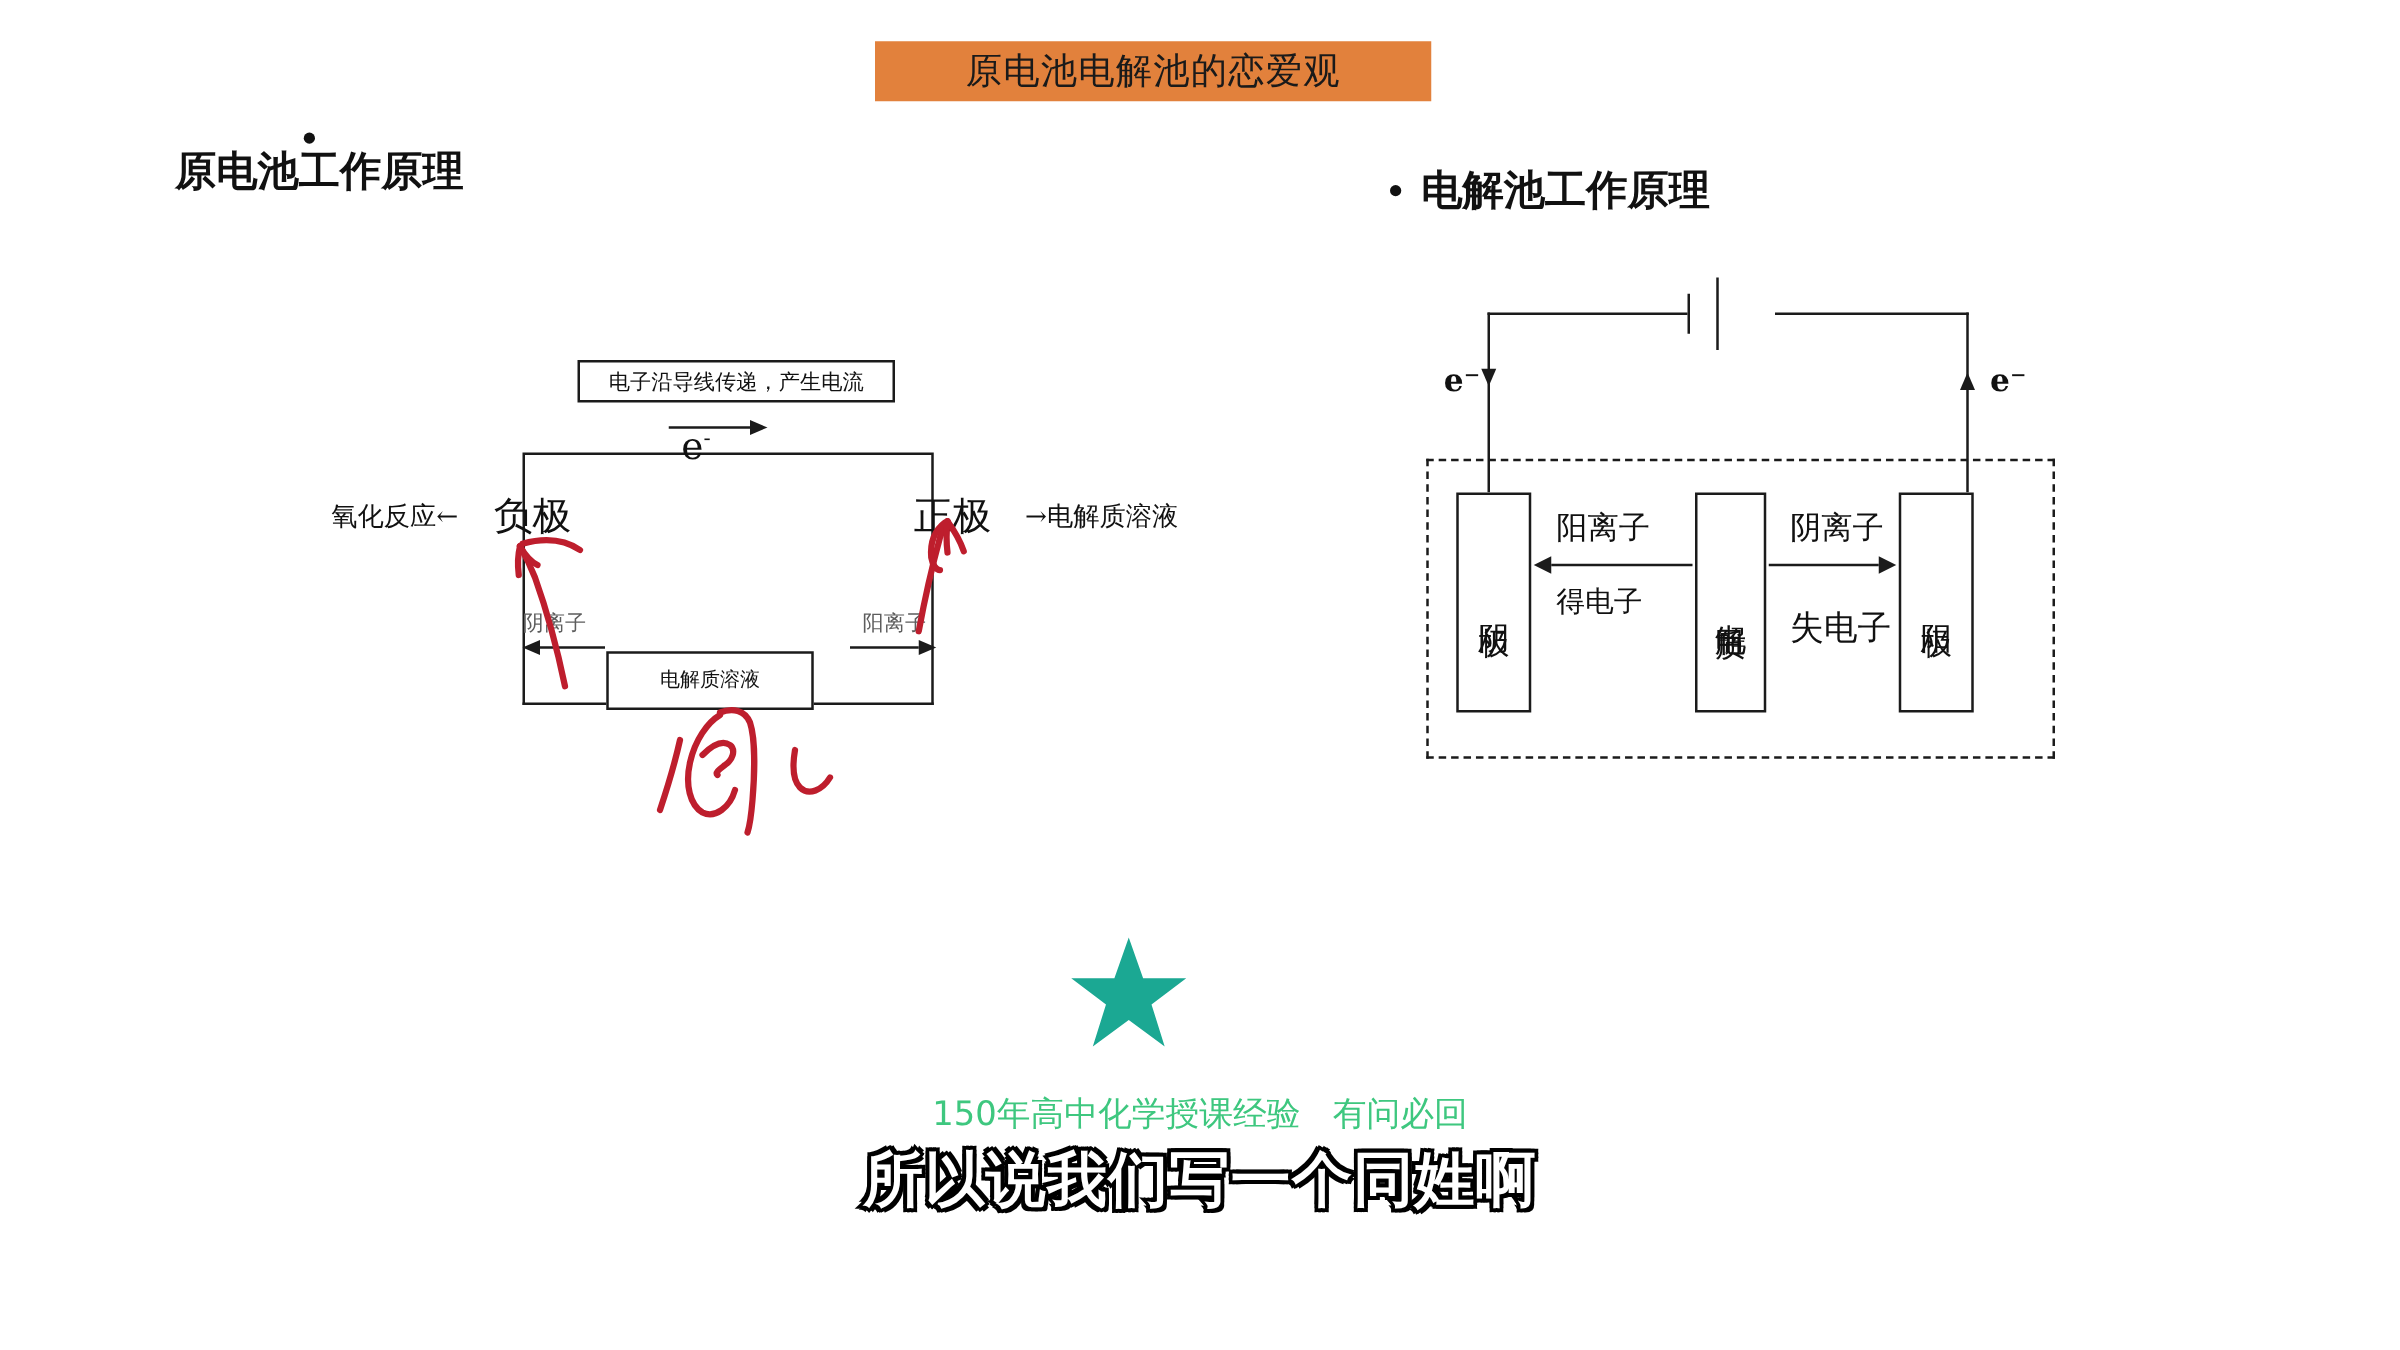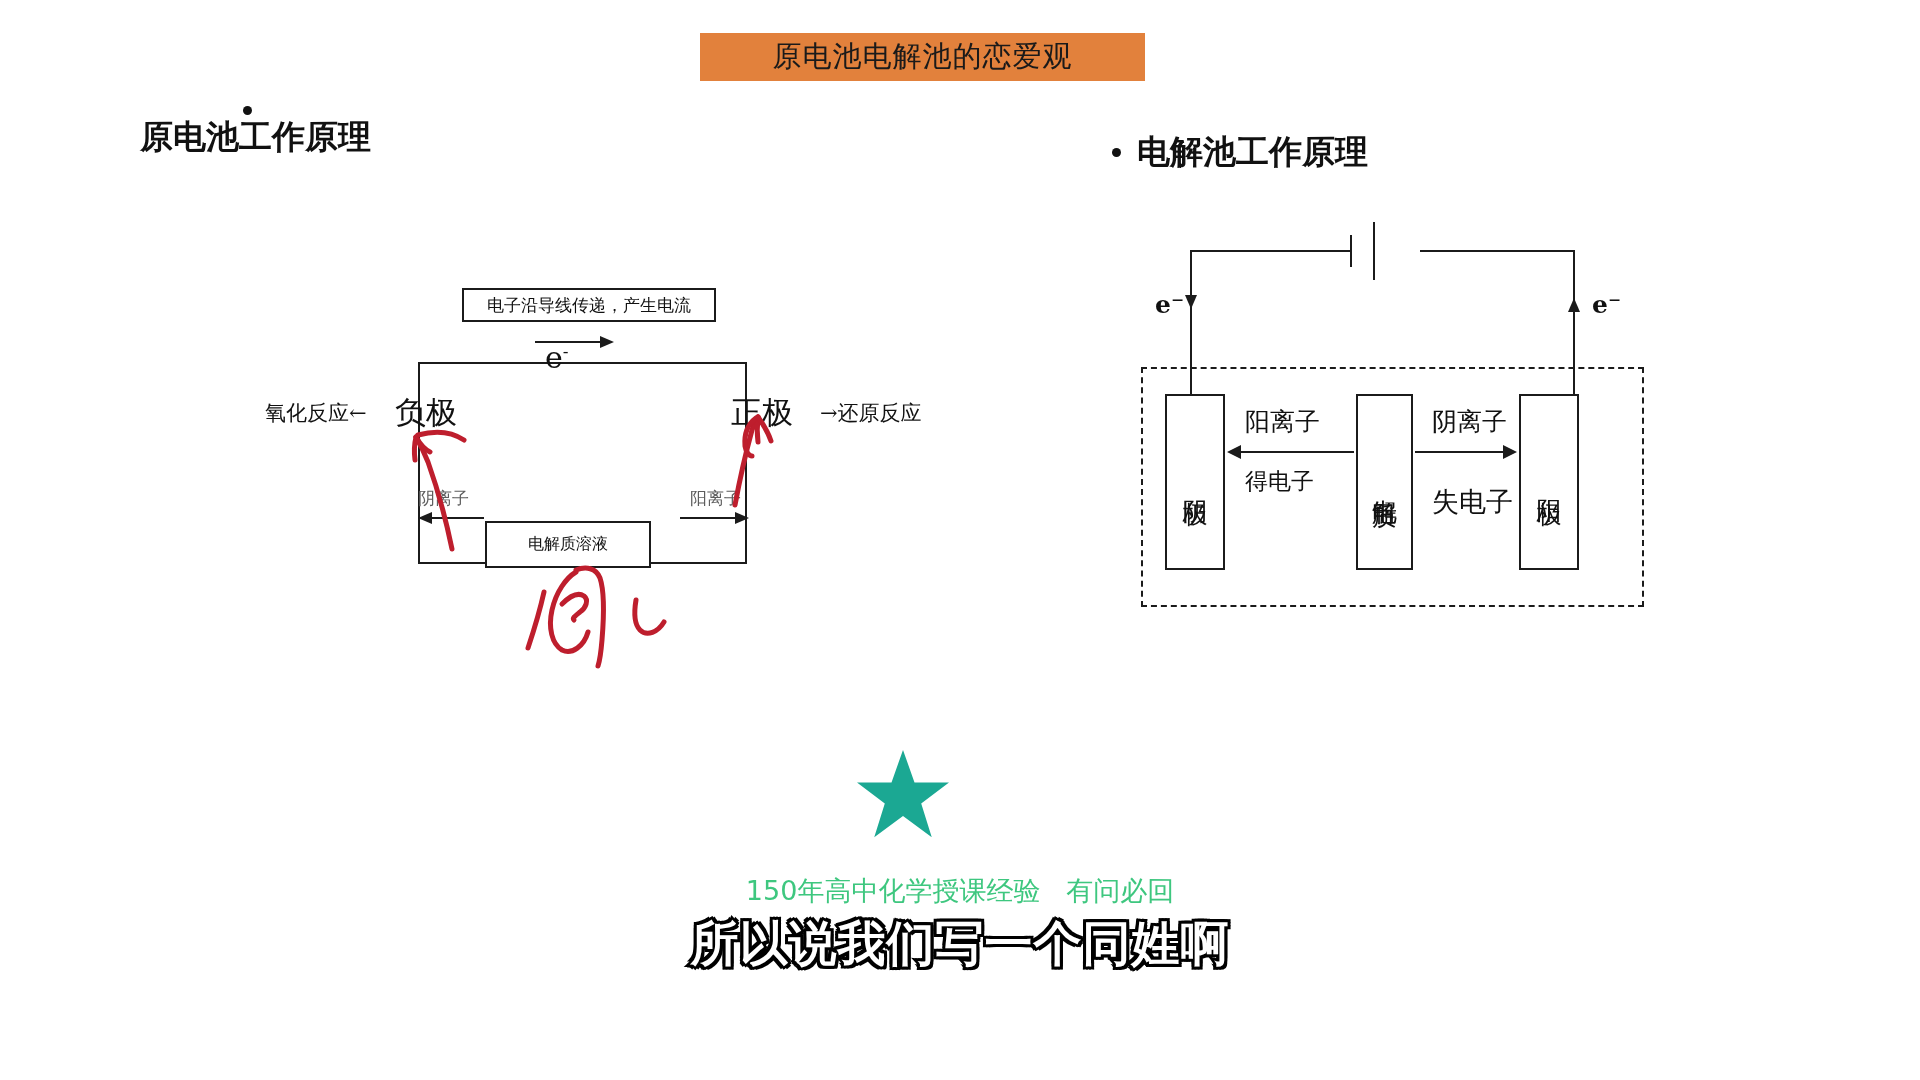--- a/index.html
+++ b/index.html
@@ -177,21 +177,21 @@
       <line x1="535" y1="342" x2="600" y2="342" stroke="#1b1b1b" stroke-width="2"></line>
       <polygon points="600,336 614,342 600,348" fill="#1b1b1b"></polygon>
     </svg>
     <div class="lbl" id="e-flow-label">
       <span>e</span><sup style="font-size:17px">-</sup>
     </div>
 
     <div class="lbl" id="oxidation-label">氧化反应←</div>
     <div class="lbl" id="electrode-neg-label">负极</div>
     <div class="lbl" id="electrode-pos-label">正极</div>
-    <div class="lbl" id="reduction-label">→还原反应</div>
+    <div class="lbl" id="reduction-label">→电解质溶液</div>
 
     <div class="lbl grey" id="anion-label-galvanic">阴离子</div>
     <div class="lbl grey" id="cation-label-galvanic">阳离子</div>
 
     <svg class="overlay" width="1920" height="700">
 
       <line x1="484" y1="518" x2="432" y2="518" stroke="#1b1b1b" stroke-width="2"></line>
       <polygon points="432,512 418,518 432,524" fill="#1b1b1b"></polygon>
 
       <line x1="680" y1="518" x2="735" y2="518" stroke="#1b1b1b" stroke-width="2"></line>

